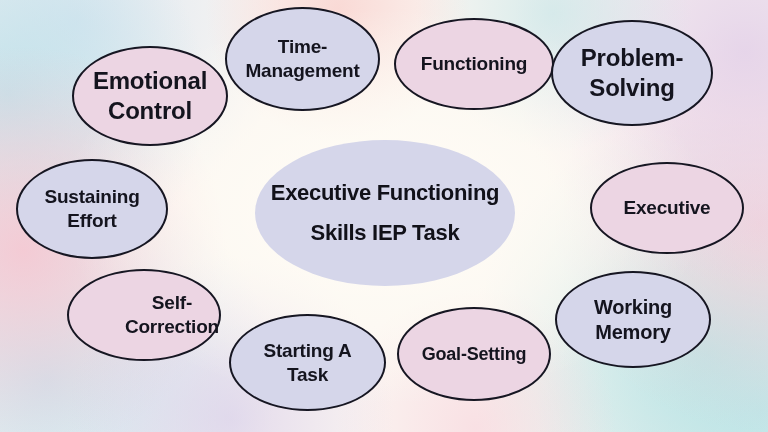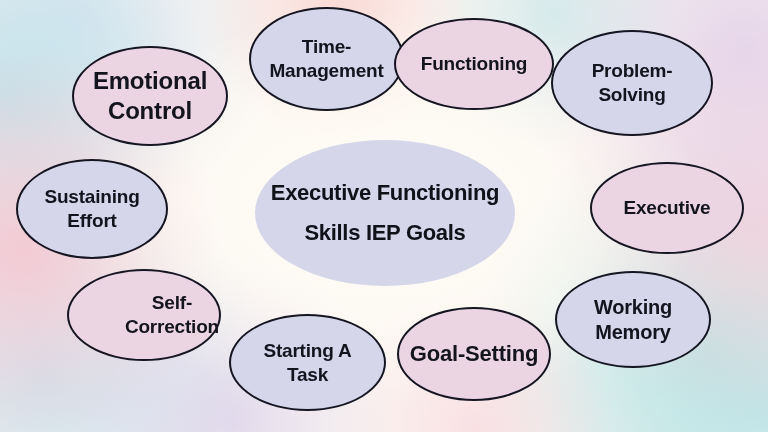--- a/index.html
+++ b/index.html
@@ -94,48 +94,48 @@
 
   <div class="wash w1"></div>
   <div class="wash w2"></div>
   <div class="wash w3"></div>
   <div class="wash w4"></div>
 
   <div id="nodes-layer">
       <div class="node pink" style="left: 72px; top: 46px; width: 156px; height: 100px; font-size: 24px;">
         <span>Emotional<br>Control</span>
       </div>
-      <div class="node lavender" style="left: 249px; top: 7px; width: 155px; height: 104px; font-size: 19px;">
+      <div class="node lavender" style="left: 225px; top: 7px; width: 155px; height: 104px; font-size: 19px;">
         <span>Time-<br>Management</span>
       </div>
       <div class="node pink" style="left: 394px; top: 18px; width: 160px; height: 92px; font-size: 19px;">
         <span>Functioning</span>
       </div>
-      <div class="node lavender" style="left: 551px; top: 30px; width: 162px; height: 106px; font-size: 19px;">
+      <div class="node lavender" style="left: 551px; top: 20px; width: 162px; height: 106px; font-size: 24px;">
         <span>Problem-<br>Solving</span>
       </div>
       <div class="node lavender" style="left: 16px; top: 159px; width: 152px; height: 100px; font-size: 19px;">
         <span>Sustaining<br>Effort</span>
       </div>
       <div class="node pink" style="left: 590px; top: 162px; width: 154px; height: 92px; font-size: 19px;">
         <span>Executive</span>
       </div>
       <div class="node pink" style="left: 67px; top: 269px; width: 154px; height: 92px; font-size: 19px; justify-content: flex-end;">
         <span>Self-<br>Correction</span>
       </div>
       <div class="node lavender" style="left: 555px; top: 271px; width: 156px; height: 97px; font-size: 20px;">
         <span>Working<br>Memory</span>
       </div>
       <div class="node lavender" style="left: 229px; top: 314px; width: 157px; height: 97px; font-size: 19px; align-items: center;">
         <span>Starting A<br>Task</span>
       </div>
-      <div class="node pink" style="left: 397px; top: 307px; width: 154px; height: 94px; font-size: 22px;">
+      <div class="node pink" style="left: 397px; top: 307px; width: 154px; height: 94px; font-size: 18px;">
         <span>Goal-Setting</span>
       </div>
     </div>
 
   <div class="center-node" id="center-node" style="left:255px; top:140px; width:260px; height:146px;">
     <span class="line line1">Executive Functioning</span>
-    <span class="line line2">Skills IEP Goals</span>
+    <span class="line line2">Skills IEP Task</span>
   </div>
 
 
 </div>
 
 </body></html>

